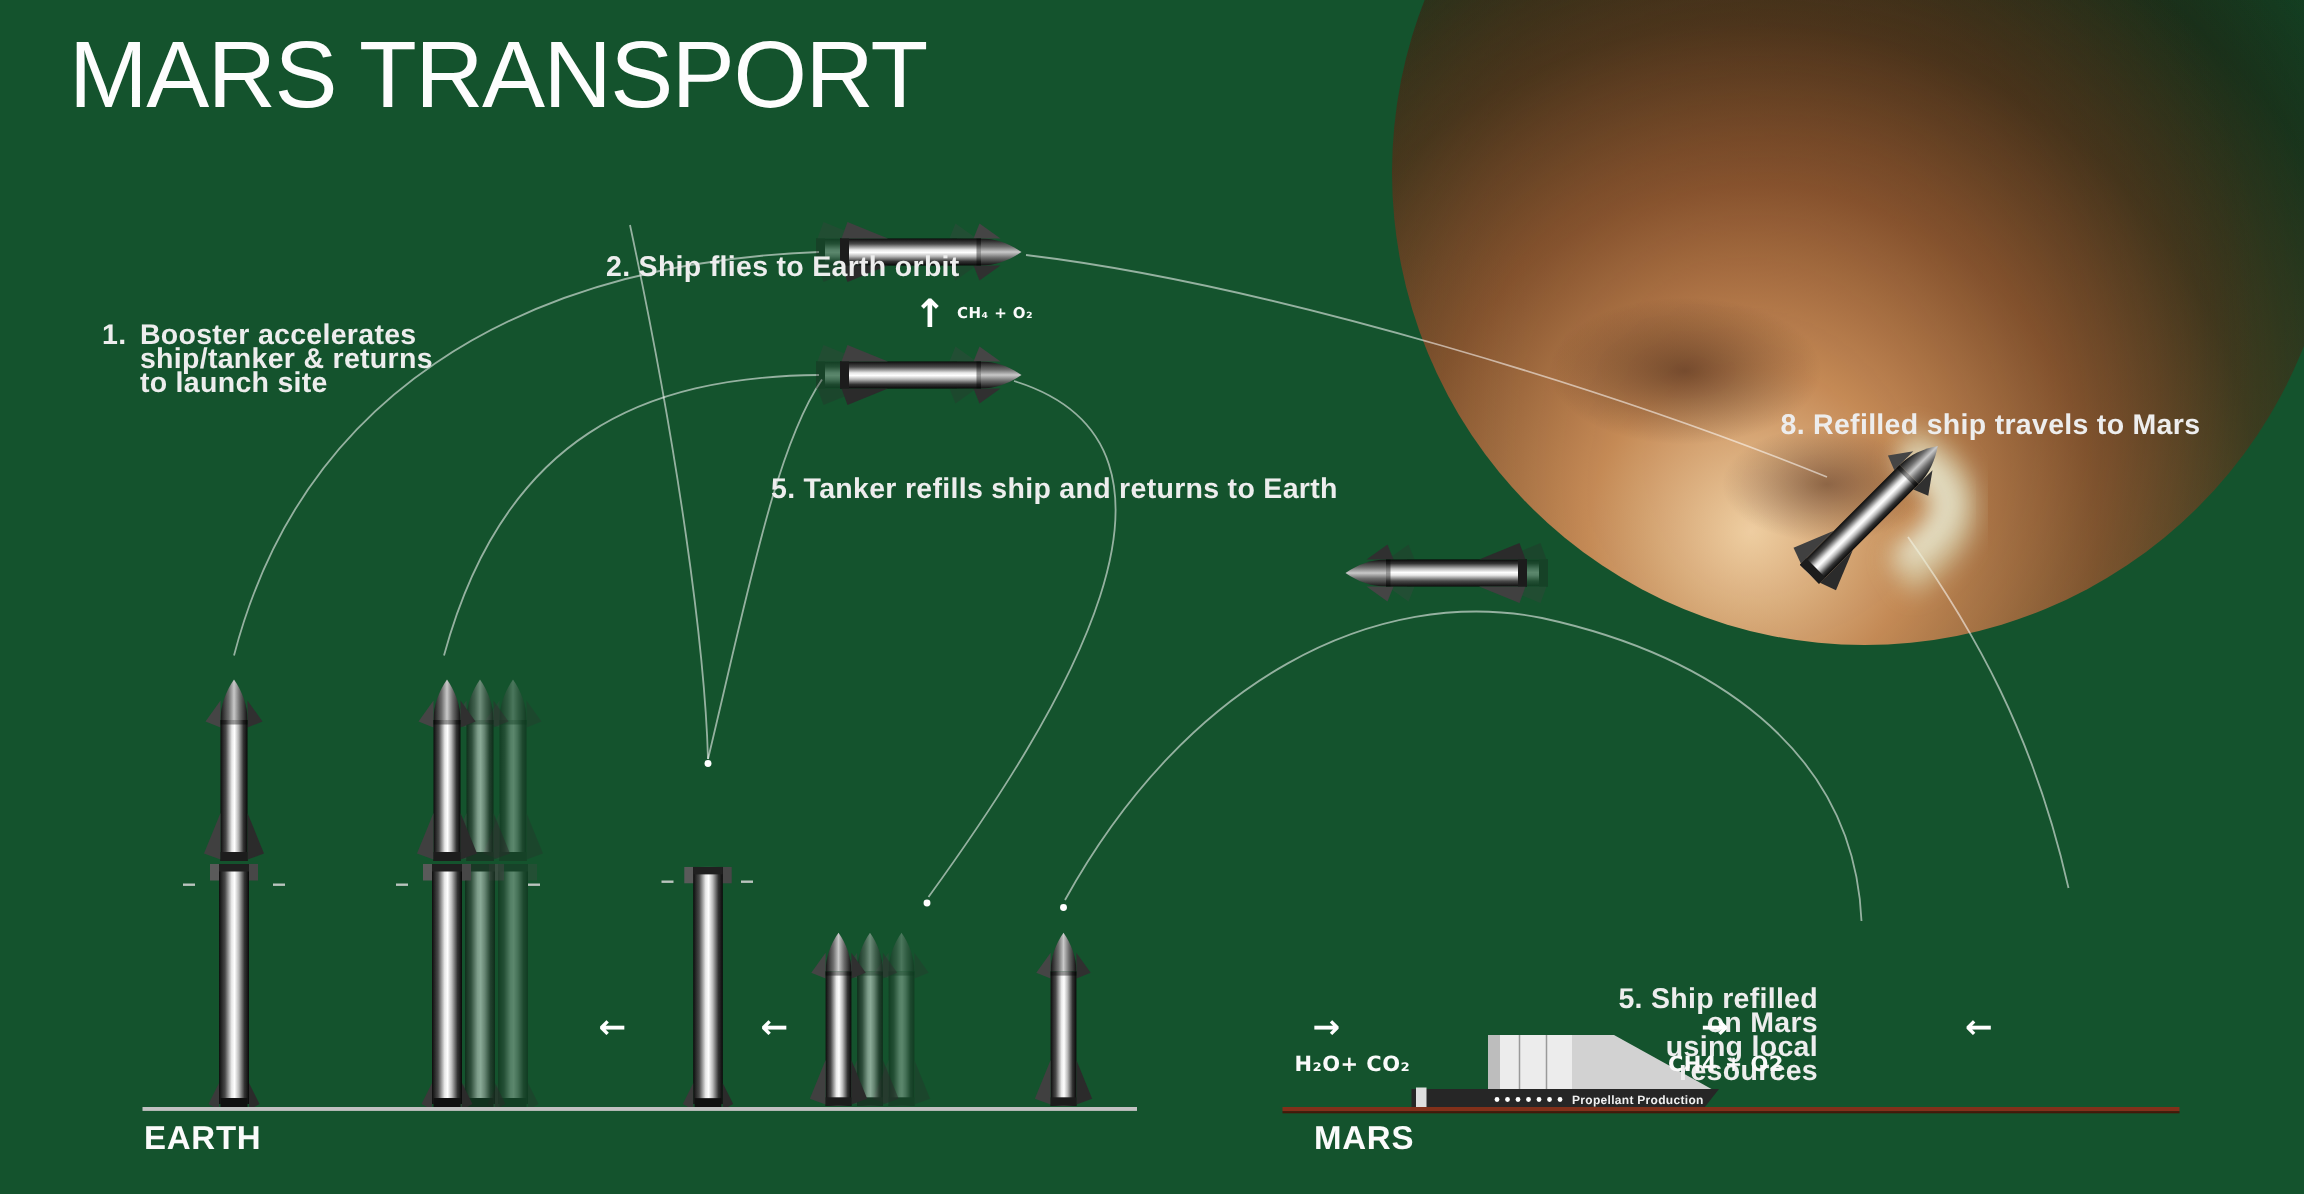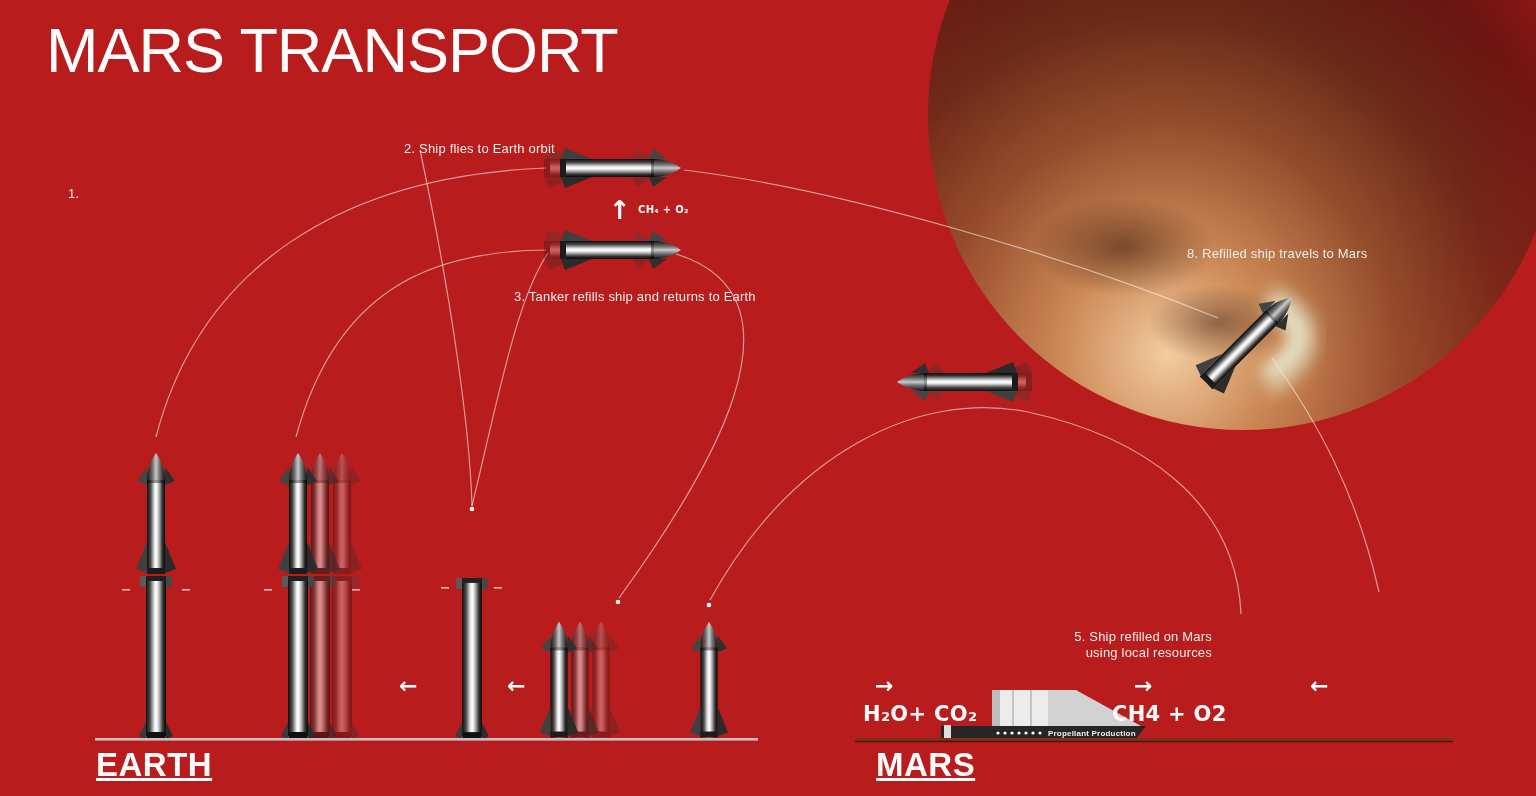--- a/index.html
+++ b/index.html
@@ -1,37 +1,37 @@
 <!DOCTYPE html>
 <html><head>
 <meta charset="utf-8">
 <style>
   html,body{margin:0;padding:0;background:#000;}
   .stage{
-    position:relative;width:1536px;height:796px;background:#b91c1c;overflow:hidden;
+    position:relative;width:1536px;height:796px;background:#14532d;overflow:hidden;
     font-family:"Liberation Sans","DejaVu Sans",sans-serif;color:#fff;
   }
   .abs{position:absolute;}
   .title{
     left:46px;top:14px;font-size:63px;font-weight:500;letter-spacing:-1px;color:#fdfdfd;
   }
   .step{
-    position:absolute;font-size:13px;font-weight:400;color:#ededed;letter-spacing:.2px;line-height:16px;
+    position:absolute;font-size:19px;font-weight:700;color:#ededed;letter-spacing:.2px;line-height:16px;margin-top:30px;
   }
   .pre{white-space:pre-line;}
   .step1wrap{display:flex;gap:9px;}
   .arrow{position:absolute;color:#fff;font-weight:700;font-family:"DejaVu Sans",sans-serif;line-height:1;}
   .arrow-sm{font-size:22px;}
   .arrow-up{font-size:26px;}
   .formula{
     position:absolute;font-size:10px;font-weight:700;color:#fafafa;
     font-family:"DejaVu Sans","Liberation Sans",sans-serif;letter-spacing:.3px;
   }
-  .formula-lg{font-size:21px;}
-  .ground-label{position:absolute;font-size:33px;font-weight:700;color:#fbfbfb;letter-spacing:.5px;text-decoration:underline;}
+  .formula-lg{font-size:14px;}
+  .ground-label{position:absolute;font-size:22px;font-weight:700;color:#fbfbfb;letter-spacing:.5px;}
   .plant-label{position:absolute;font-size:8px;font-weight:700;color:#f0f0f0;letter-spacing:.2px;text-align:center;}
   .mars-planet{
     position:absolute;left:928px;top:-200px;width:630px;height:630px;border-radius:50%;
     background:
       radial-gradient(ellipse 130px 70px at 31% 71%, rgba(42,17,8,0.5), transparent 70%),
       radial-gradient(ellipse 100px 55px at 46% 83%, rgba(52,21,10,0.45), transparent 70%),
       radial-gradient(circle at 38% 88%, rgba(249,214,168,0.95) 0%, rgba(213,147,92,0.9) 16%,
         rgba(161,93,52,0.74) 34%, rgba(105,55,28,0.5) 50%, rgba(44,21,11,0.24) 66%, rgba(0,0,0,0) 78%),
       radial-gradient(circle at 33% 62%, rgba(110,55,30,0.5) 0%, rgba(70,34,18,0.32) 42%, transparent 64%),
       radial-gradient(circle at 50% 50%, rgba(44,21,12,0.5) 0%, rgba(23,11,6,0.36) 55%, rgba(9,4,2,0.22) 72%, rgba(0,0,0,0.06) 85%);
@@ -197,25 +197,28 @@
     <rect x="855" y="738" width="598" height="2.8" fill="#82301a"></rect>
     <rect x="855" y="740.8" width="598" height="1.4" fill="#451708"></rect>
   </svg>
 
   <div class="txt-layer">
 
     <div class="abs title">MARS TRANSPORT</div>
 
     <div class="step step1wrap" style="left:68px;top:186px;">
       <span>1.</span>
+      <span class="pre">Booster accelerates
+ship/tanker &amp; returns
+to launch site</span>
     </div>
 
     <div class="step" style="left:404px;top:141px;">2. Ship flies to Earth orbit</div>
 
-    <div class="step" style="left:514px;top:289px;">3. Tanker refills ship and returns to Earth</div>
+    <div class="step" style="left:514px;top:289px;">5. Tanker refills ship and returns to Earth</div>
 
     <div class="step" style="left:1187px;top:246px;">8. Refilled ship travels to Mars</div>
 
     <div class="step pre" style="left:1062px;top:629px;width:150px;text-align:right;">5. Ship refilled on Mars
 using local resources</div>
 
 
     <div class="arrow arrow-up" style="left:609px;top:197px;">↑</div>
     <div class="formula" style="left:638px;top:204px;">CH₄ + O₂</div>
 

